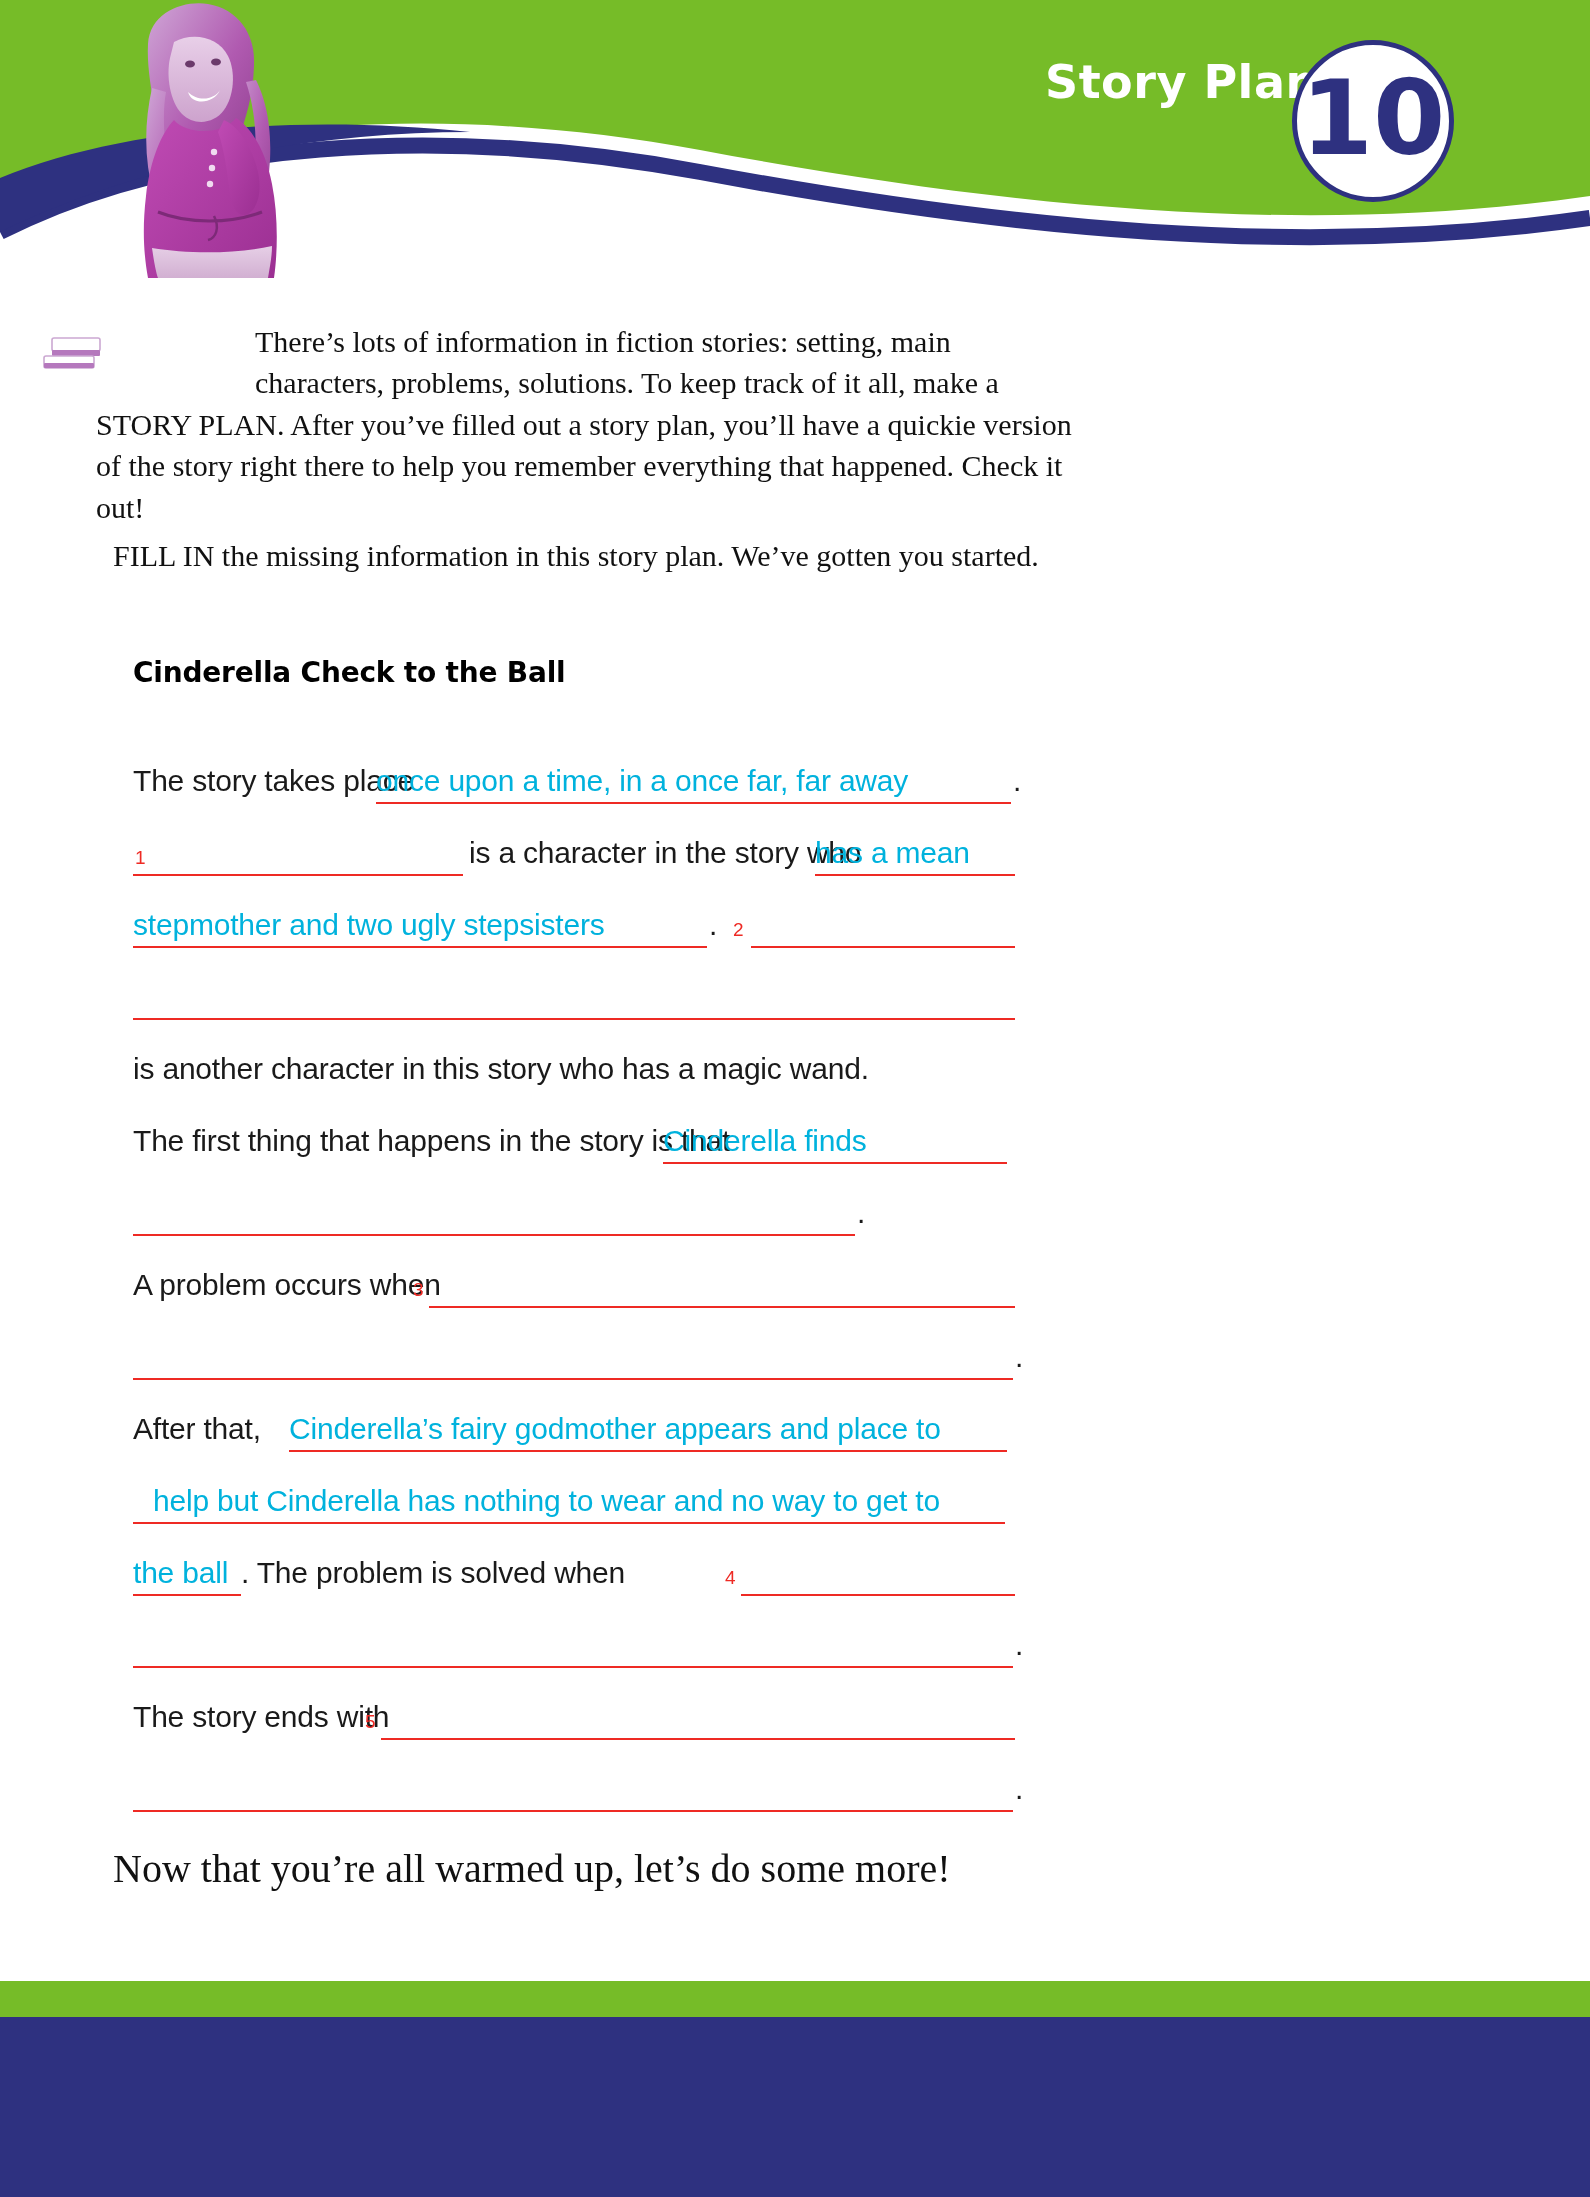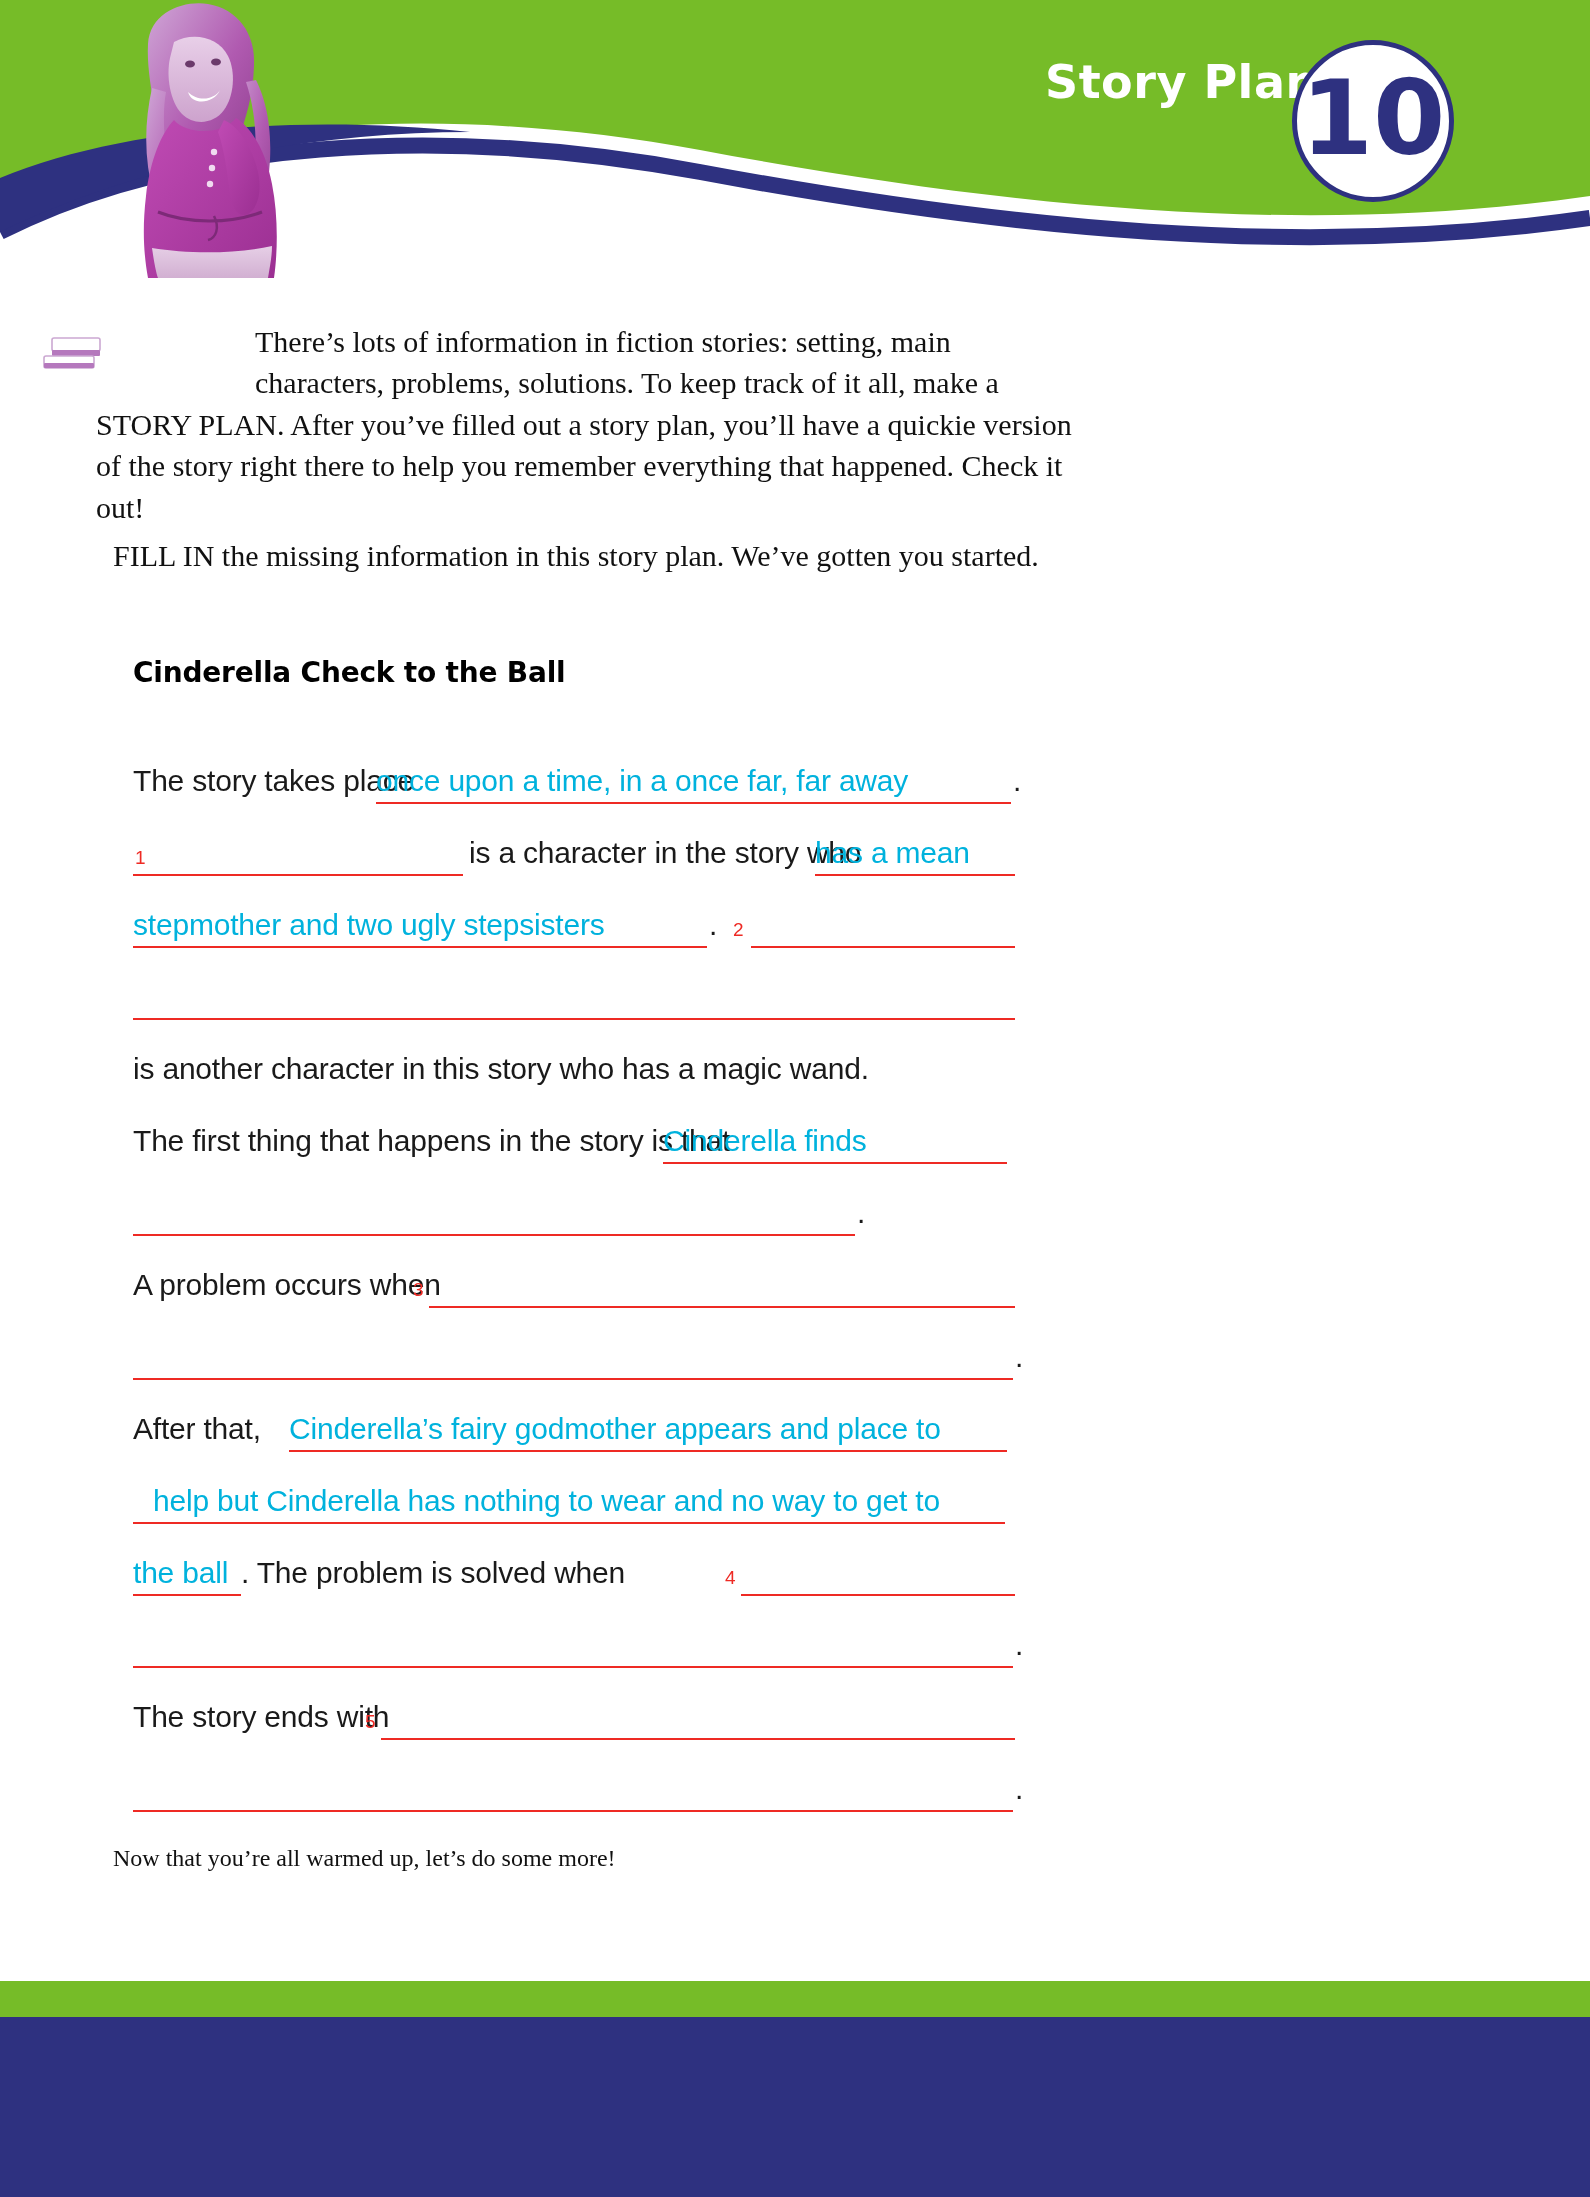--- a/index.html
+++ b/index.html
@@ -172,21 +172,21 @@
     bottom: 16px;
     color: #1a1a1a;
     font-size: 30px;
   }
 
   .closing {
     position: absolute;
     left: 113px;
     top: 1845px;
     font-family: "Liberation Serif", serif;
-    font-size: 24px;
+    font-size: 40px;
     color: #111111;
   }
 
   
   .footer-green {
     position: absolute;
     left: 0;
     top: 1981px;
     width: 1590px;
     height: 36px;

